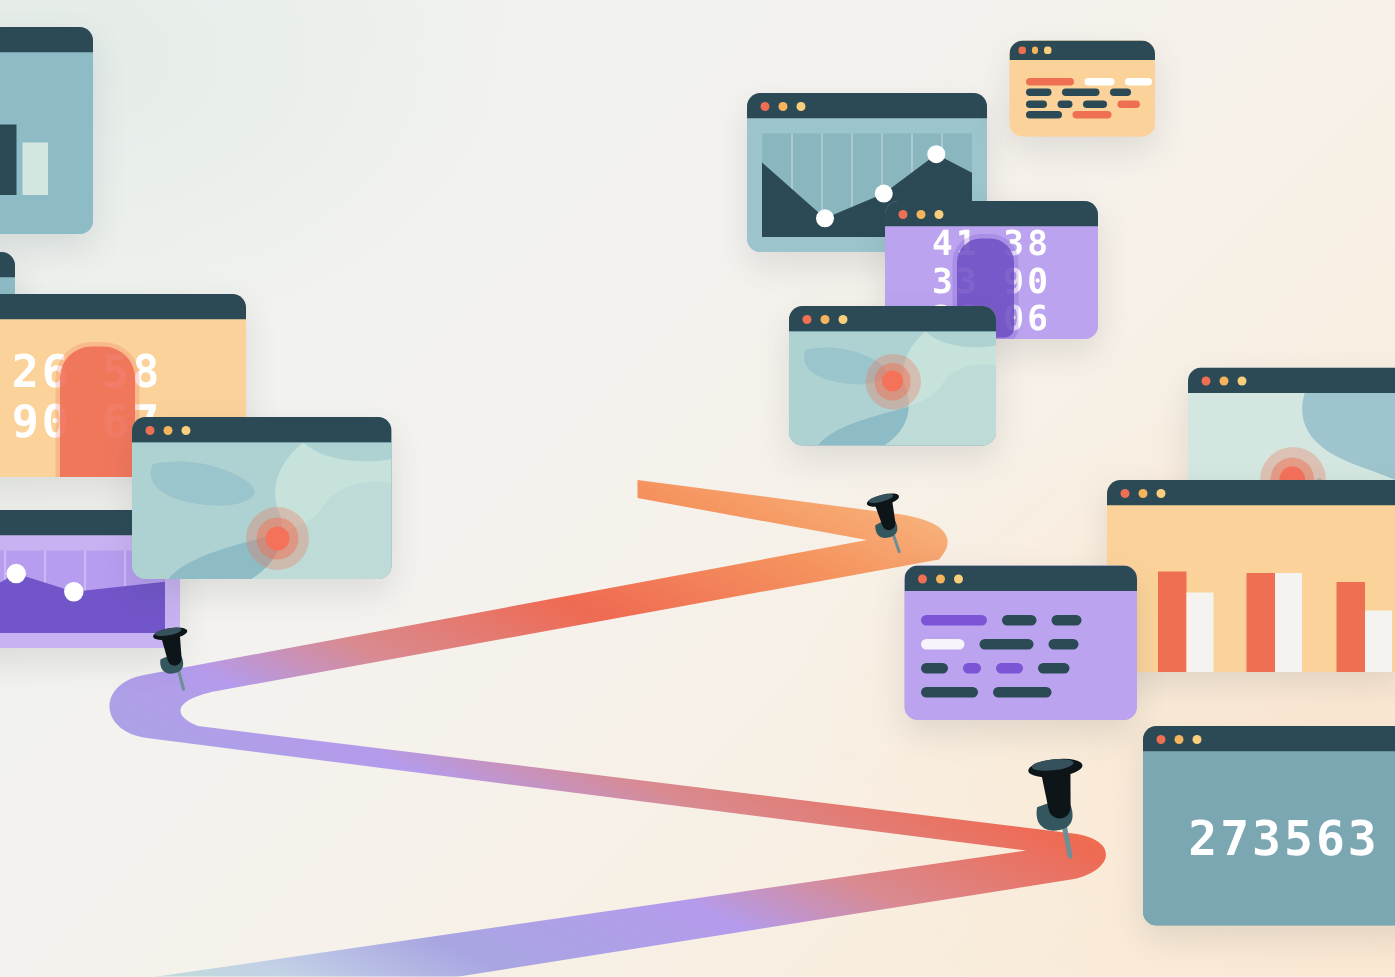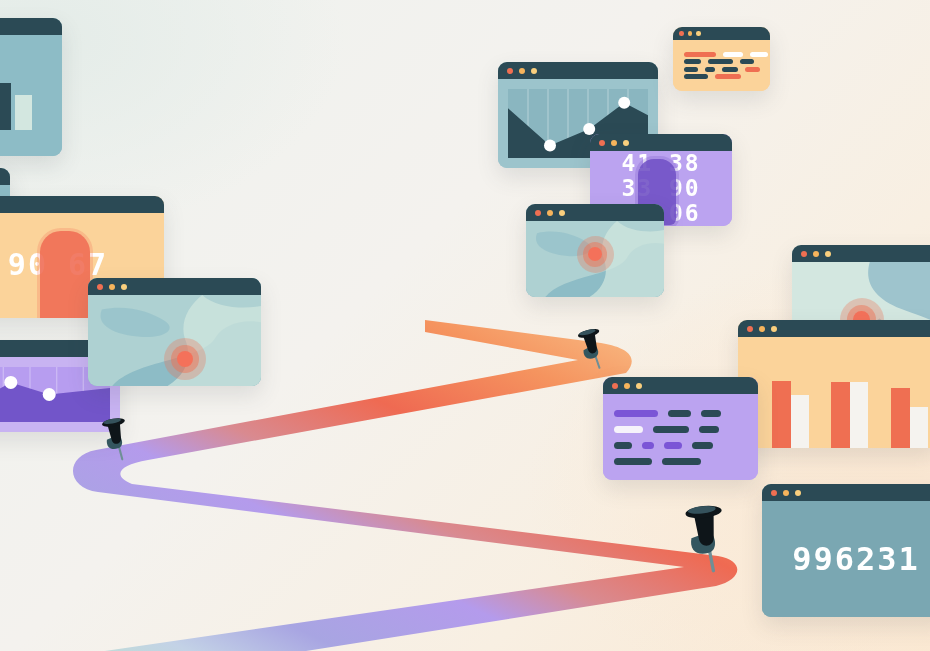--- a/index.html
+++ b/index.html
@@ -71,20 +71,21 @@
         </div>
       </div>
       <div class="win" id="win-sliver-left" style="left: -34px; top: 168px; width: 44px; height: 62px; background: rgb(141, 188, 198);">
         <div class="bar"></div>
         <div class="body" style="background: rgb(141, 188, 198);"></div>
       </div>
       <div class="win" id="win-numbers-orange" style="left: -48px; top: 196px; width: 212px; height: 122px; background: rgb(251, 211, 154);">
         <div class="bar"></div>
         <div class="body" style="background: rgb(251, 211, 154);">
           <div class="nums" style="font-size: 30px;">
+            <div>26 58</div>
             <div>90 67</div>
           </div>
           <div style="position: absolute; left: 88px; top: 18px; width: 50px; height: 92px; background: rgb(239, 106, 82); opacity: 0.88; border-radius: 21px 21px 6px 6px; box-shadow: rgba(239, 106, 82, 0.267) 0px 0px 0px 3px;"></div>
         </div>
       </div>
       <div class="win" id="win-area-purple-left" style="left: -60px; top: 340px; width: 180px; height: 92px; background: rgb(200, 179, 242);">
         <div class="bar"></div>
         <div class="body" style="background: rgb(200, 179, 242);">
           <svg width="180" height="75" style="position: absolute; left: 0px; top: 0px;">
             <rect x="10" y="10" width="160" height="55" fill="#b79df0"></rect>
@@ -244,21 +245,21 @@
         </div>
       </div>
       <div class="win" id="win-numbers-teal" style="left: 762px; top: 484px; width: 188px; height: 133px; background: rgb(122, 167, 178);">
         <div class="bar">
           <span class="dot d1" style="background: rgb(239, 111, 82);"></span>
           <span class="dot d2" style="background: rgb(246, 180, 92);"></span>
           <span class="dot d3" style="background: rgb(249, 207, 126);"></span>
         </div>
         <div class="body" style="background: rgb(122, 167, 178);">
           <div class="nums" style="font-size: 32px;">
-            <div>996231</div>
+            <div>273563</div>
           </div>
         </div>
       </div>
     </div>
 
   <svg class="layer" id="pinlayer">
       <g transform="translate(592,347) scale(1) rotate(-14)">
         <path d="M1,8 L2.2,22" stroke="#6f8f96" stroke-width="2" stroke-linecap="round"></path>
         <path d="M-9,1 C-11,8 -7,12 0,11 C6,10 6,3 3,-2 Z" fill="#34565f"></path>
         <path d="M-6,-13 L-4.5,2 C-4,8 4,8 4.5,2 L6,-13 Z" fill="#0e1519"></path>

